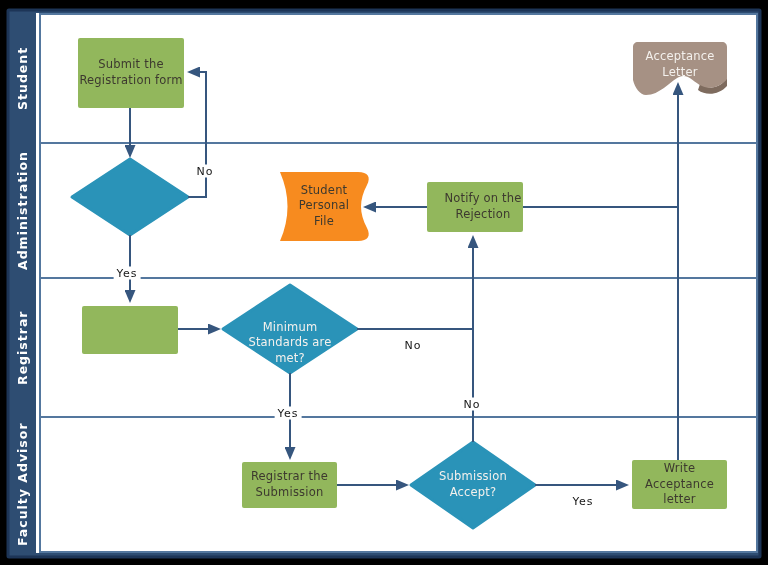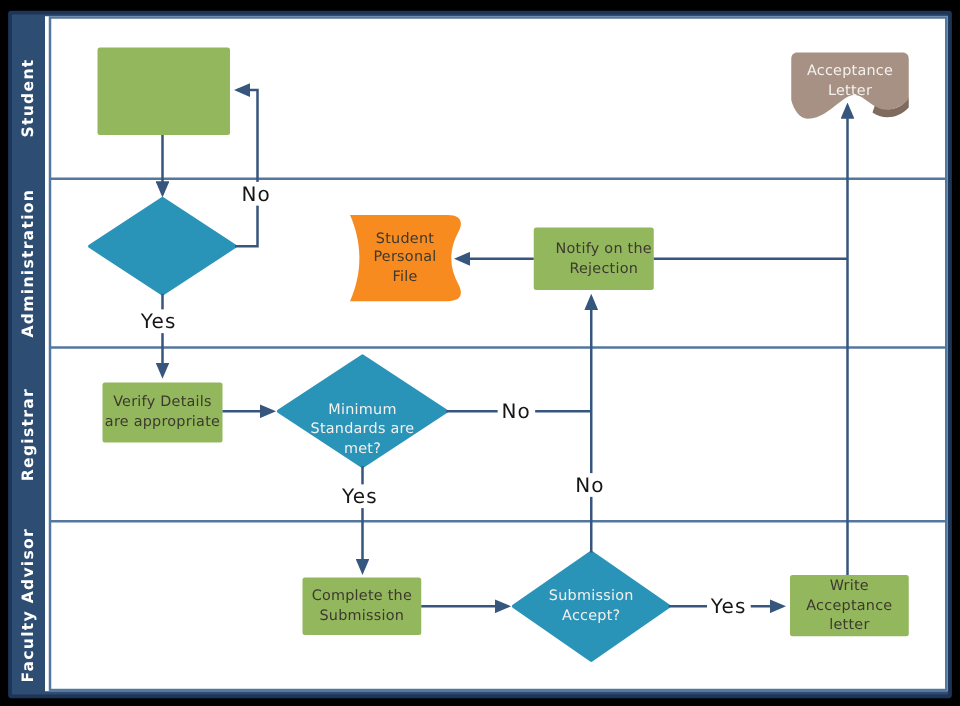--- a/index.html
+++ b/index.html
@@ -32,22 +32,22 @@
   .doc-taupe{fill:var(--c-document-taupe);}
   .doc-taupe-shadow{fill:var(--c-document-taupe-shadow);}
   .edge{fill:none;stroke:var(--c-connector);stroke-width:2;}
   .arrowhead{fill:var(--c-connector);}
 
   .txt{position:absolute;display:flex;align-items:center;justify-content:center;
        text-align:center;white-space:pre-line;line-height:1.35;font-size:11.5px;
        letter-spacing:.2px;color:var(--c-node-text);pointer-events:none;}
   .txt.light{color:var(--c-node-text-light);}
   .chip{position:absolute;transform:translate(-50%,-50%);background:#ffffff;
-        padding:0 3px;font-size:16px;letter-spacing:1px;color:var(--c-label-text);
-        pointer-events:none;}
+        padding:0 3px;font-size:11px;letter-spacing:1px;color:var(--c-label-text);
+        pointer-events:none;margin-top:16px;}
   .lane-label{position:absolute;display:flex;align-items:center;justify-content:center;
         color:#ffffff;font-weight:bold;font-size:12.5px;letter-spacing:1px;
         writing-mode:vertical-rl;transform:rotate(180deg);pointer-events:none;}
 </style>
 </head>
 <body>
 
 <div id="stage">
 
   <svg id="gfx" viewBox="0 0 768 565">
@@ -93,33 +93,33 @@
     <path class="edge" d="M 473,442 V 238" marker-end="url(#arrow)"></path>
     <path class="edge" d="M 523,207 H 678"></path>
     <path class="edge" d="M 427,207 H 366" marker-end="url(#arrow)"></path>
   </svg>
 
   <div class="lane-label" style="left:8px;top:14px;width:28px;height:129px;">Student</div>
   <div class="lane-label" style="left:8px;top:143px;width:28px;height:135px;">Administration</div>
   <div class="lane-label" style="left:8px;top:278px;width:28px;height:139px;">Registrar</div>
   <div class="lane-label" style="left:8px;top:417px;width:28px;height:135px;">Faculty Advisor</div>
 
+  <div class="txt" style="left:78px;top:38px;width:106px;height:70px;">Submit the
+Registration form</div>
   <div class="txt light" style="left:633px;top:42px;width:94px;height:46px;">Acceptance
 Letter</div>
   <div class="txt" style="left:288px;top:174px;width:72px;height:64px;">Student
 Personal
 File</div>
   <div class="txt" style="left:427px;top:182px;width:112px;height:50px;">Notify on the
 Rejection</div>
-  <div class="txt" style="left:82px;top:306px;width:96px;height:48px;">Verify Details
-are appropriate</div>
   <div class="txt light" style="left:224px;top:301px;width:132px;height:84px;">Minimum
 Standards are
 met?</div>
-  <div class="txt" style="left:242px;top:462px;width:95px;height:46px;">Complete the
+  <div class="txt" style="left:242px;top:462px;width:95px;height:46px;">Registrar the
 Submission</div>
   <div class="txt light" style="left:413px;top:444px;width:120px;height:82px;">Submission
 Accept?</div>
   <div class="txt" style="left:632px;top:460px;width:95px;height:49px;">Write
 Acceptance
 letter</div>
 
   <div class="chip" style="left:205px;top:155px;">No</div>
   <div class="chip" style="left:127px;top:257px;">Yes</div>
   <div class="chip" style="left:413px;top:329px;">No</div>

